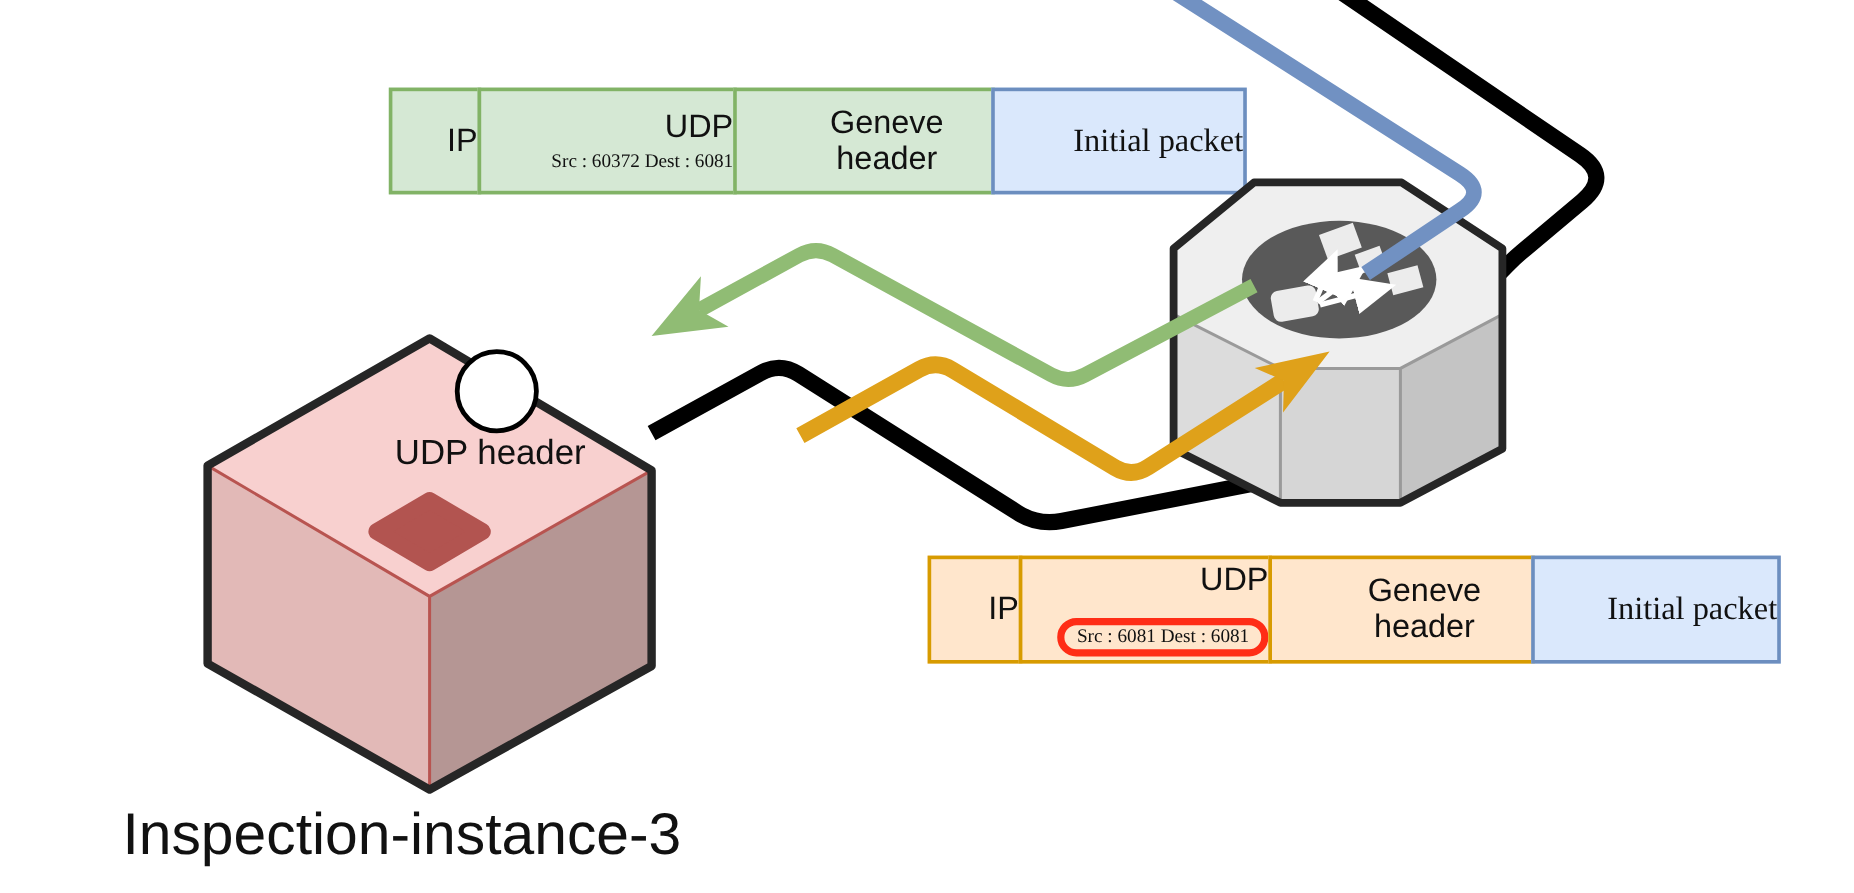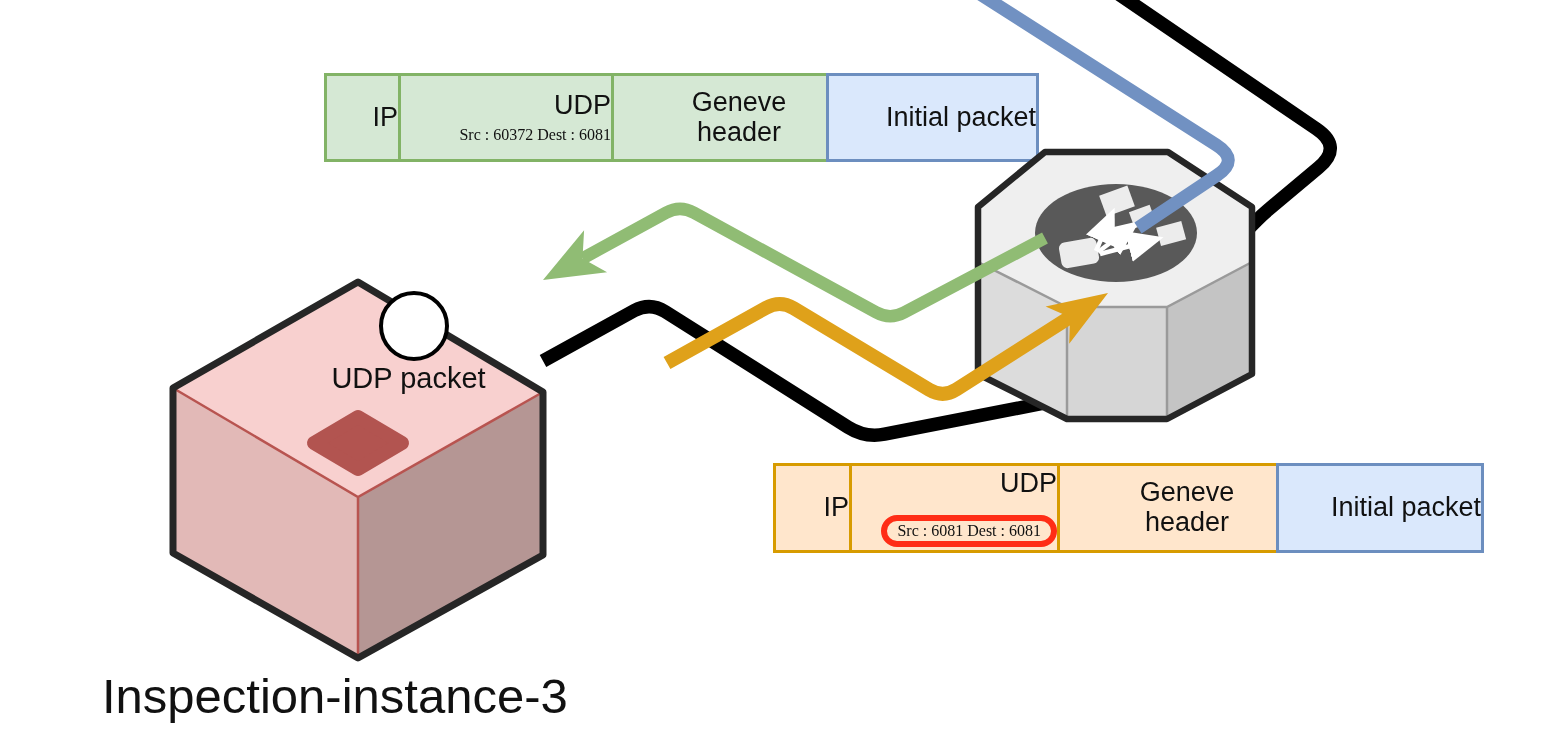--- a/index.html
+++ b/index.html
@@ -11,21 +11,21 @@
   .pkt-bar{position:absolute;display:flex;z-index:1;}
   .pkt-cell{
     box-sizing:border-box;border:3px solid #000000;display:flex;flex-direction:column;
     align-items:flex-end;justify-content:center;text-align:center;line-height:1.1;padding-left:38px;
   }
   .pkt-cell + .pkt-cell{margin-left:-3px;}
   .cell-main{font-size:27px;}
   .cell-sub{font-size:16px;margin-top:5px;white-space:nowrap;font-family:Liberation Serif, serif;}
   .green-cell{background:#d5e8d4;border-color:#82b366;}
   .orange-cell{background:#ffe6cc;border-color:#d79b00;}
-  .blue-cell{background:#dae8fc;border-color:#6c8ebf;}
+  .blue-cell{background:#dae8fc;border-color:#6c8ebf;font-family:Liberation Serif, serif;}
   .ring{
     border:6px solid #ff2d16;border-radius:30px;padding:1px 10px;margin-top:16px;
   }
   
   .free-label{position:absolute;z-index:3;white-space:nowrap;}
   #udp-socket-label{left:326px;top:362px;width:165px;text-align:center;font-size:29px;}
   #instance-title{left:102px;top:668px;font-size:49px;}
   
   #draw{position:absolute;left:0;top:0;z-index:2;pointer-events:none;}
 </style>
@@ -112,16 +112,16 @@
     </g>
 
     <g>
       <path d="M 667,363 L 766,307.8 Q 780,300 793.7,308.2 L 929.3,389.8 Q 943,398 956.5,389.4 L 1070,317.2" fill="none" stroke-width="14" stroke="#dfa11a"></path>
       <polygon points="1108,293 1069.2,343.8 1070,317.2 1045.6,306.6" fill="#dfa11a"></polygon>
     </g>
 
     <path d="M 958,-20 L 1216.4,144.9 Q 1240,160 1216.7,175.5 L 1138,228" fill="none" stroke-width="13" stroke="#7191c2"></path>
   </svg>
 
-  <div class="free-label" id="udp-socket-label">UDP packet</div>
+  <div class="free-label" id="udp-socket-label">UDP header</div>
   <div class="free-label" id="instance-title">Inspection-instance-3</div>
 
 </div>
 
 </body></html>

